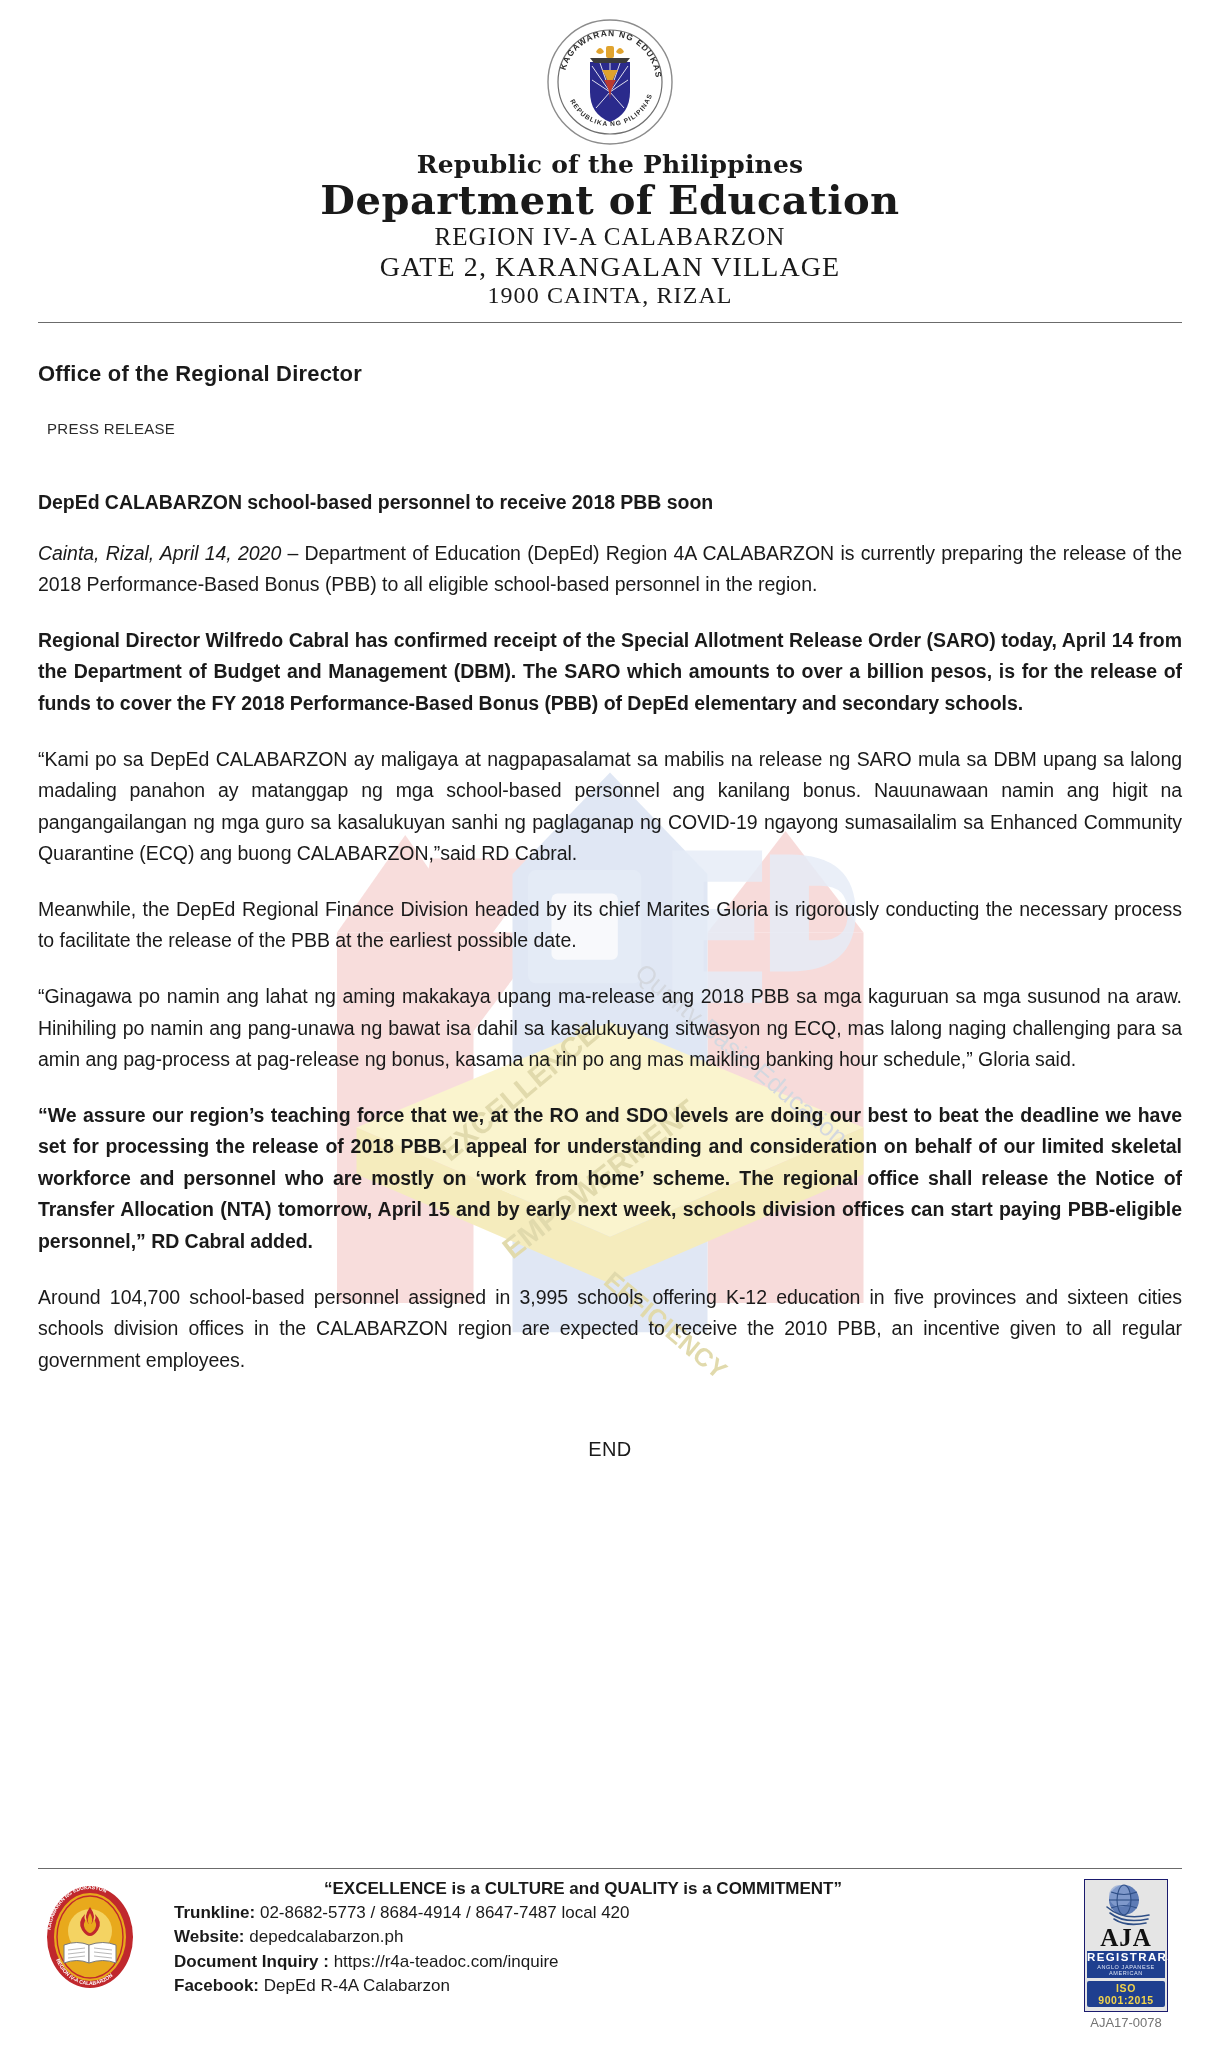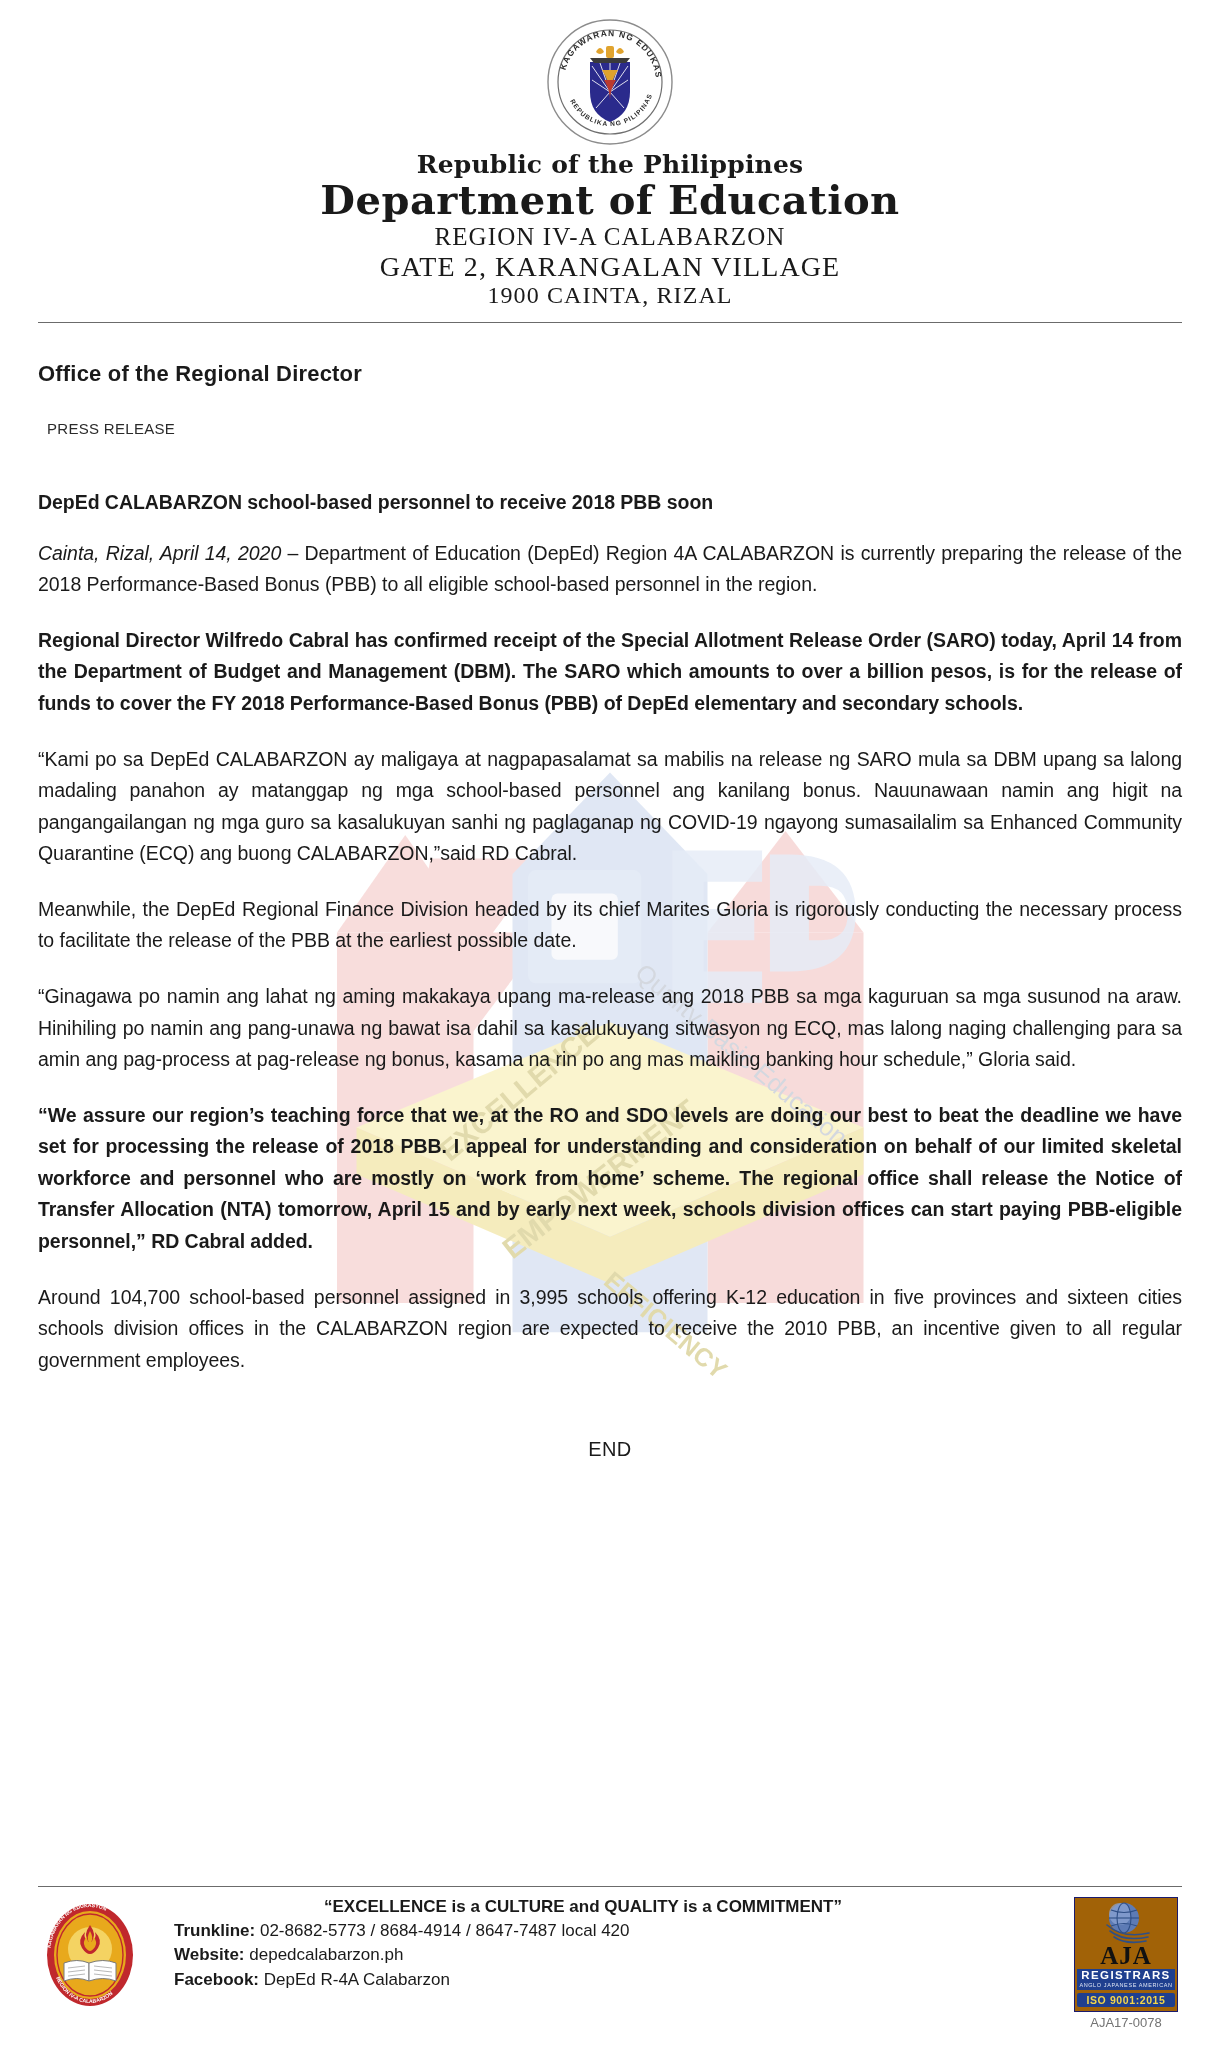--- a/index.html
+++ b/index.html
@@ -149,24 +149,24 @@
   }
   .footer-line {
     font-size: 17px;
     line-height: 1.44;
     padding-left: 20px;
   }
   .footer-line b { font-weight: bold; }
   .footer-right { flex: 0 0 120px; text-align: center; padding-top: 2px; }
   .aja-box {
     border: 1.5px solid #1a1a6e;
-    width: 104px;
+    width: 84px;
     margin: 0 auto;
     padding: 3px 2px 4px 2px;
-    background: #a16207;
+    background: #e5e5e5;
     box-sizing: border-box;
   }
   .aja-globe { width: 54px; height: 44px; margin: 0 auto; display: block; }
   .aja-word {
     font-family: "Liberation Serif", serif;
     font-size: 25px;
     font-weight: bold;
     letter-spacing: 1px;
     line-height: 1;
     color: #111;
@@ -366,20 +366,21 @@
         <text font-family="Liberation Sans, sans-serif" font-size="5.2" font-weight="bold" fill="#ffffff">
           <textPath href="#fArcBot" startOffset="16%">REGION IV-A CALABARZON</textPath>
         </text>
       </svg>
     </div>
 
     <div class="footer-mid">
       <div class="footer-tag">“EXCELLENCE is a CULTURE and QUALITY is a COMMITMENT”</div>
       <div class="footer-line"><b>Trunkline:</b><span> 02-8682-5773 / 8684-4914 / 8647-7487 local 420</span></div>
       <div class="footer-line"><b>Website:</b><span> depedcalabarzon.ph</span></div>
+      <div class="footer-line"><b>Document Inquiry :</b><span> https://r4a-teadoc.com/inquire</span></div>
       <div class="footer-line"><b>Facebook:</b><span> DepEd R-4A Calabarzon</span></div>
     </div>
 
     <div class="footer-right">
       <div class="aja-box">
         <svg class="aja-globe" viewBox="0 0 54 44" xmlns="http://www.w3.org/2000/svg">
           <circle cx="25" cy="17" r="15" fill="#5d7bb5"></circle>
           <circle cx="21" cy="13" r="11" fill="#8fa7d4" opacity=".7"></circle>
           <g fill="none" stroke="#2f4f86" stroke-width="1.1">
             <ellipse cx="25" cy="17" rx="7" ry="15"></ellipse>

